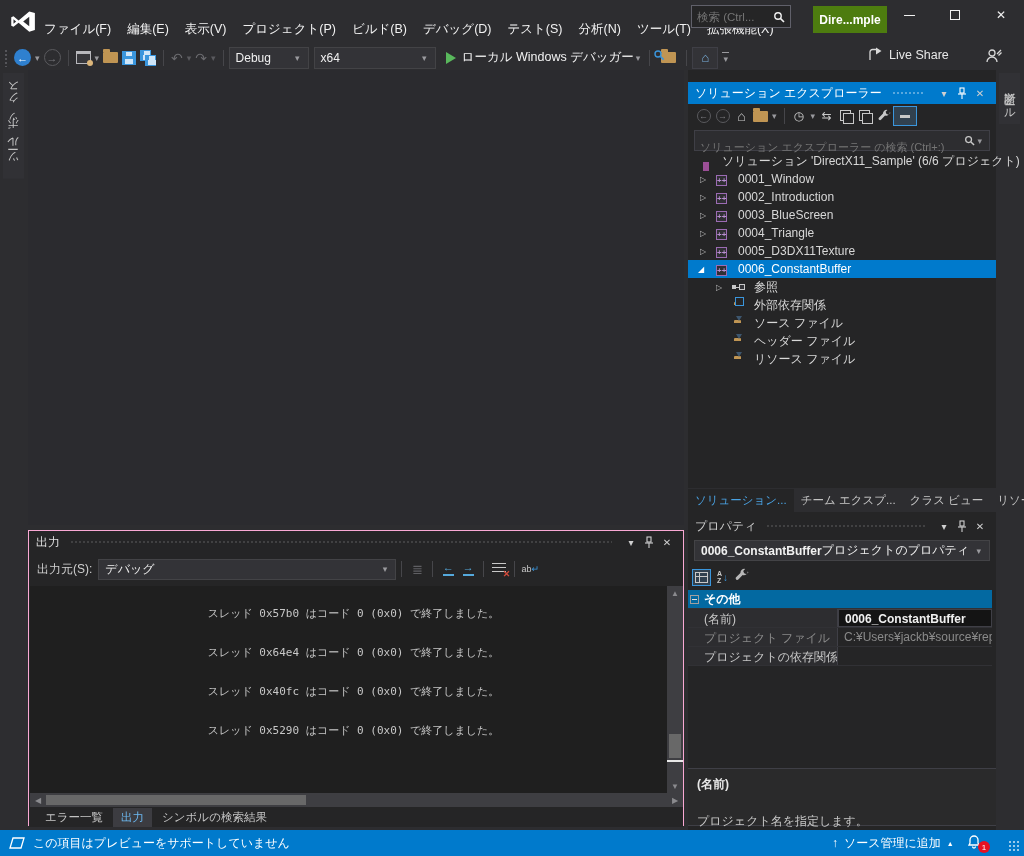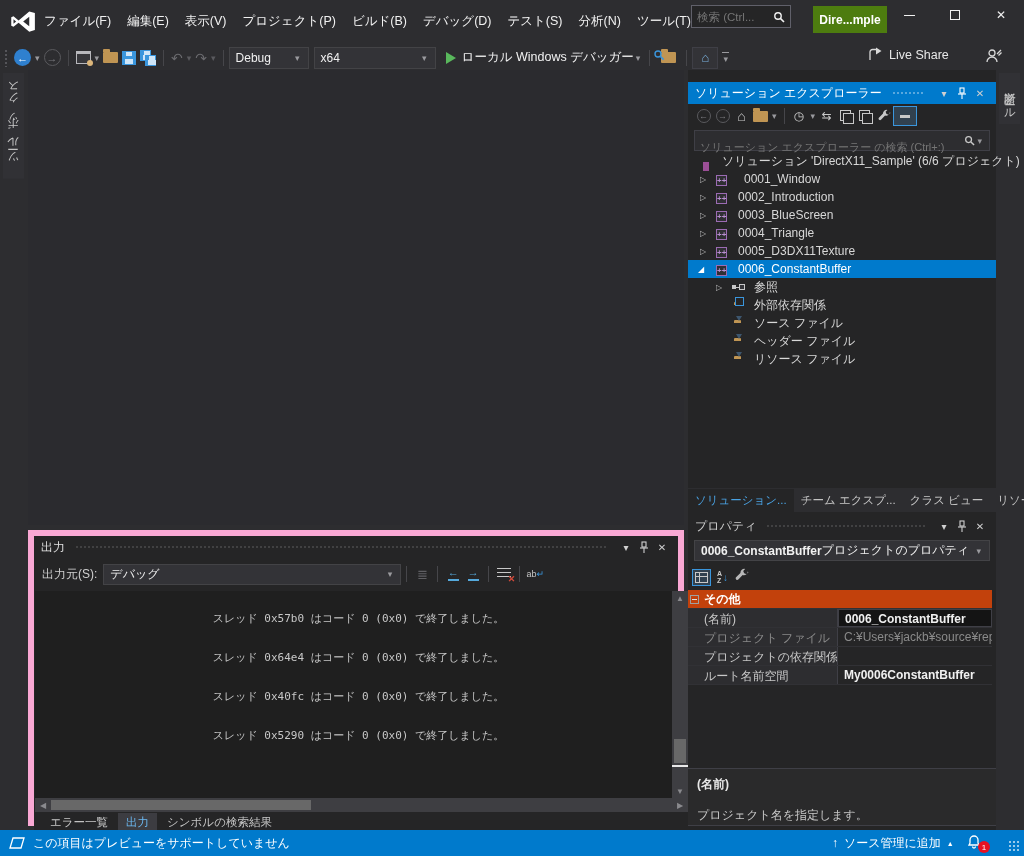--- a/index.html
+++ b/index.html
@@ -7,21 +7,21 @@
   body { font-family:"Liberation Sans",sans-serif; }
   #root { position:relative; width:1024px; height:856px; background:#2d2d30; color:#d0d0d0;
           font-size:12px; overflow:hidden; }
 
   
   #titlebar { position:absolute; left:0; top:0; width:1024px; height:45px; background:#2d2d30; }
   .vs-logo { position:absolute; left:9px; top:8px; width:27px; height:27px; }
   .menurow { position:absolute; display:flex; }
   #menurow1 { left:36px; top:1px; }
   #menurow2 { left:36px; top:23px; }
-  .menu-item { padding:12px 8px; color:#f1f1f1; font-size:12.5px; white-space:nowrap; }
+  .menu-item { padding:20px 8px; color:#f1f1f1; font-size:12.5px; white-space:nowrap; }
   .tb-search { position:absolute; left:691px; top:5px; width:100px; height:23px; background:#252526;
                border:1px solid #60606a; display:flex; align-items:center; padding:0 5px; }
   .tb-search input { flex:1; min-width:0; background:transparent; border:none; outline:none;
                color:#a8a8a8; font-size:11.5px; font-family:inherit; }
   .win-title { position:absolute; left:813px; top:6px; width:74px; height:27px; background:#4d7c0f;
                color:#ffffff; font-weight:bold; font-size:12px; display:flex; align-items:center;
                justify-content:center; }
   .win-btn { position:absolute; top:0; width:46px; height:30px; display:flex; align-items:center;
              justify-content:center; color:#f1f1f1; font-size:12px; }
   .min-glyph { width:11px; height:1px; background:#f1f1f1; }
@@ -80,21 +80,21 @@
   .vstrip { position:absolute; top:70px; width:28px; height:760px; background:#2d2d30; }
   #leftstrip { left:0; } #rightstrip { left:996px; }
   .vtab { position:absolute; writing-mode:vertical-rl; color:#c8c8c8; font-size:11.5px;
           background:#313135; padding:10px 3px; letter-spacing:1px; }
   #toolbox-tab { left:3px; top:3px; transform:rotate(180deg); }
   #diag-tab { left:3px; top:3px; }
 
   
   #editor-well { position:absolute; left:28px; top:70px; width:656px; height:455px; background:#2b2b2f; }
   #output { position:absolute; left:28px; top:530px; width:656px; height:296px; background:#252526;
-            border:6px solid #f9a8d4; }
+            border:1px solid #f9a8d4; }
   .panel-title { display:flex; align-items:center; height:22px; padding:0 7px; color:#e0e0e0; font-size:12px; }
   .grip { flex:1; height:5px; margin:0 10px;
           background-image:radial-gradient(circle, rgba(255,255,255,.13) 1px, transparent 1.3px);
           background-size:4px 4px; }
   .title-ico { display:inline-flex; width:18px; height:16px; align-items:center; justify-content:center;
                color:#d0d0d0; font-size:10px; }
   #out-toolbar { position:absolute; left:0; top:22px; width:654px; height:32px; display:flex;
                  align-items:center; padding-left:8px; }
   #out-src-label { color:#d0d0d0; font-size:12px; margin-right:6px; }
   #out-combo { width:298px; height:21px;gap:20px; }
@@ -184,28 +184,28 @@
   .az-ico .ar { color:#3a96dd; font-size:10px; margin-left:1px; }
   #pgrid { position:absolute; left:0; top:520px; width:304px; font-size:12px; }
   .prow { display:flex; height:19px; border-bottom:1px solid #313135; }
   .prow .lbl { width:150px; background:#2d2d30; border-right:1px solid #3f3f46; padding:2px 2px 0 16px;
                color:#c8c8c8; white-space:nowrap; overflow:hidden; }
   .prow .val { flex:1; background:#252526; padding:2px 2px 0 6px; color:#f0f0f0; white-space:nowrap;
                overflow:hidden; }
   .prow .val.strong { font-weight:bold; }
   .prow .val.focusbox { background:#141414; border:1px solid #3f3f46; }
   .prow.gray .lbl, .prow.gray .val { color:#8a8a8a; }
-  .pcat { display:flex; align-items:center; height:19px; background:#c2410c; color:#ffffff;
+  .pcat { display:flex; align-items:center; height:19px; background:#0369a1; color:#ffffff;
           font-weight:bold; border-bottom:1px solid #313135; }
   .boxminus { width:9px; height:9px; border:1px solid #a0a0a0; margin:0 5px 0 2px; position:relative; }
   .boxminus::before { content:""; position:absolute; left:1px; top:3px; width:5px; height:1px; background:#e0e0e0; }
   #props-desc { position:absolute; left:0; top:698px; width:308px; height:58px; background:#2a2a2b;
                 border-top:1px solid #3f3f46; border-bottom:1px solid #3f3f46; padding:7px 9px; }
   #props-desc .dt { font-weight:bold; color:#e8e8e8; font-size:12px; }
-  #props-desc .dd { color:#c8c8c8; font-size:12px; margin-top:14px; }
+  #props-desc .dd { color:#c8c8c8; font-size:12px; margin-top:20px; }
 
   
   #statusbar { position:absolute; left:0; top:830px; width:1024px; height:26px; background:#007acc;
                color:#ffffff; }
   #sb-left { position:absolute; left:9px; top:0; height:26px; display:flex; align-items:center; gap:8px; }
   #sb-msg { font-size:12px; color:#ffffff; }
   #sb-scc { position:absolute; left:832px; top:0; height:26px; display:flex; align-items:center; gap:6px;
             font-size:12px; }
   #sb-scc .tri { font-size:7px; }
   #sb-bell { position:absolute; left:966px; top:4px; }
@@ -465,21 +465,21 @@
     </div>
 
     <div id="se-tree">
       <div class="se-row">
         <span class="tree-ico" style="left:14px"><span class="sln-icon"></span></span>
         <span class="tree-label" style="left:34px">ソリューション 'DirectX11_Sample' (6/6 プロジェクト)</span>
       </div>
       <div class="se-row">
         <span class="exp" style="left:12px">▷</span>
         <span class="tree-ico" style="left:28px"><span class="cpp-proj">++</span></span>
-        <span class="tree-label" style="left:56px">0001_Window</span>
+        <span class="tree-label" style="left:50px">0001_Window</span>
       </div>
       <div class="se-row">
         <span class="exp" style="left:12px">▷</span>
         <span class="tree-ico" style="left:28px"><span class="cpp-proj">++</span></span>
         <span class="tree-label" style="left:50px">0002_Introduction</span>
       </div>
       <div class="se-row">
         <span class="exp" style="left:12px">▷</span>
         <span class="tree-ico" style="left:28px"><span class="cpp-proj">++</span></span>
         <span class="tree-label" style="left:50px">0003_BlueScreen</span>
@@ -577,24 +577,20 @@
         <span class="val strong focusbox">0006_ConstantBuffer</span>
       </div>
       <div class="prow gray">
         <span class="lbl">プロジェクト ファイル</span>
         <span class="val">C:¥Users¥jackb¥source¥repos</span>
       </div>
       <div class="prow">
         <span class="lbl">プロジェクトの依存関係</span>
         <span class="val"></span>
       </div>
-      <div class="prow">
-        <span class="lbl">ルート名前空間</span>
-        <span class="val strong">My0006ConstantBuffer</span>
-      </div>
     </div>
     <div id="props-desc">
       <div class="dt">(名前)</div>
       <div class="dd">プロジェクト名を指定します。</div>
     </div>
   </div>
 
   <div id="statusbar">
     <div id="sb-left">
       <svg width="16" height="12" viewBox="0 0 16 12">

